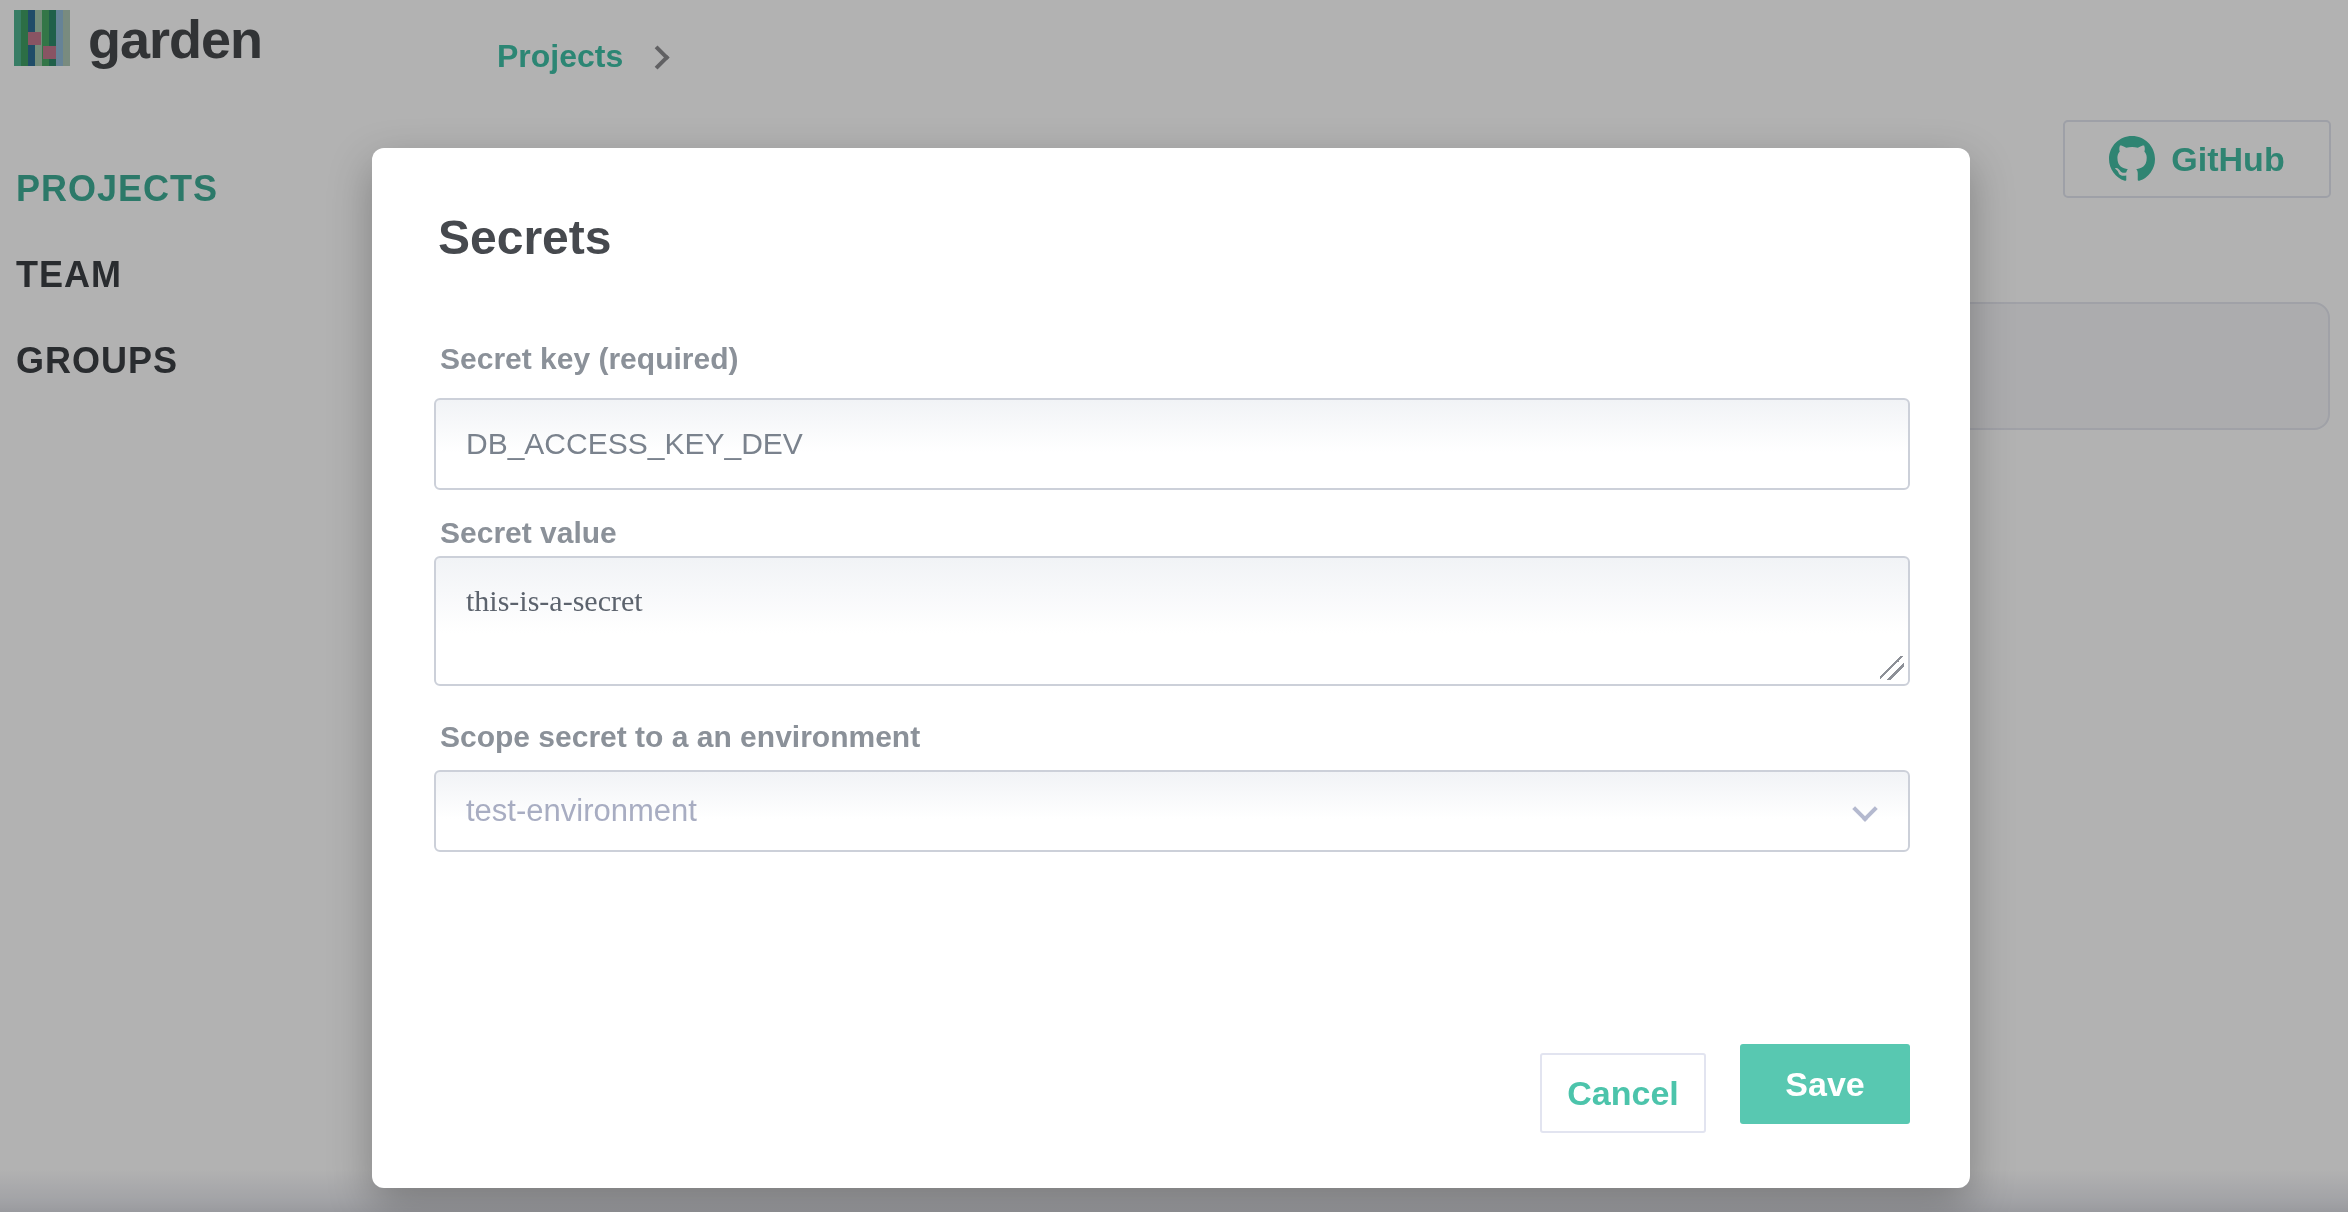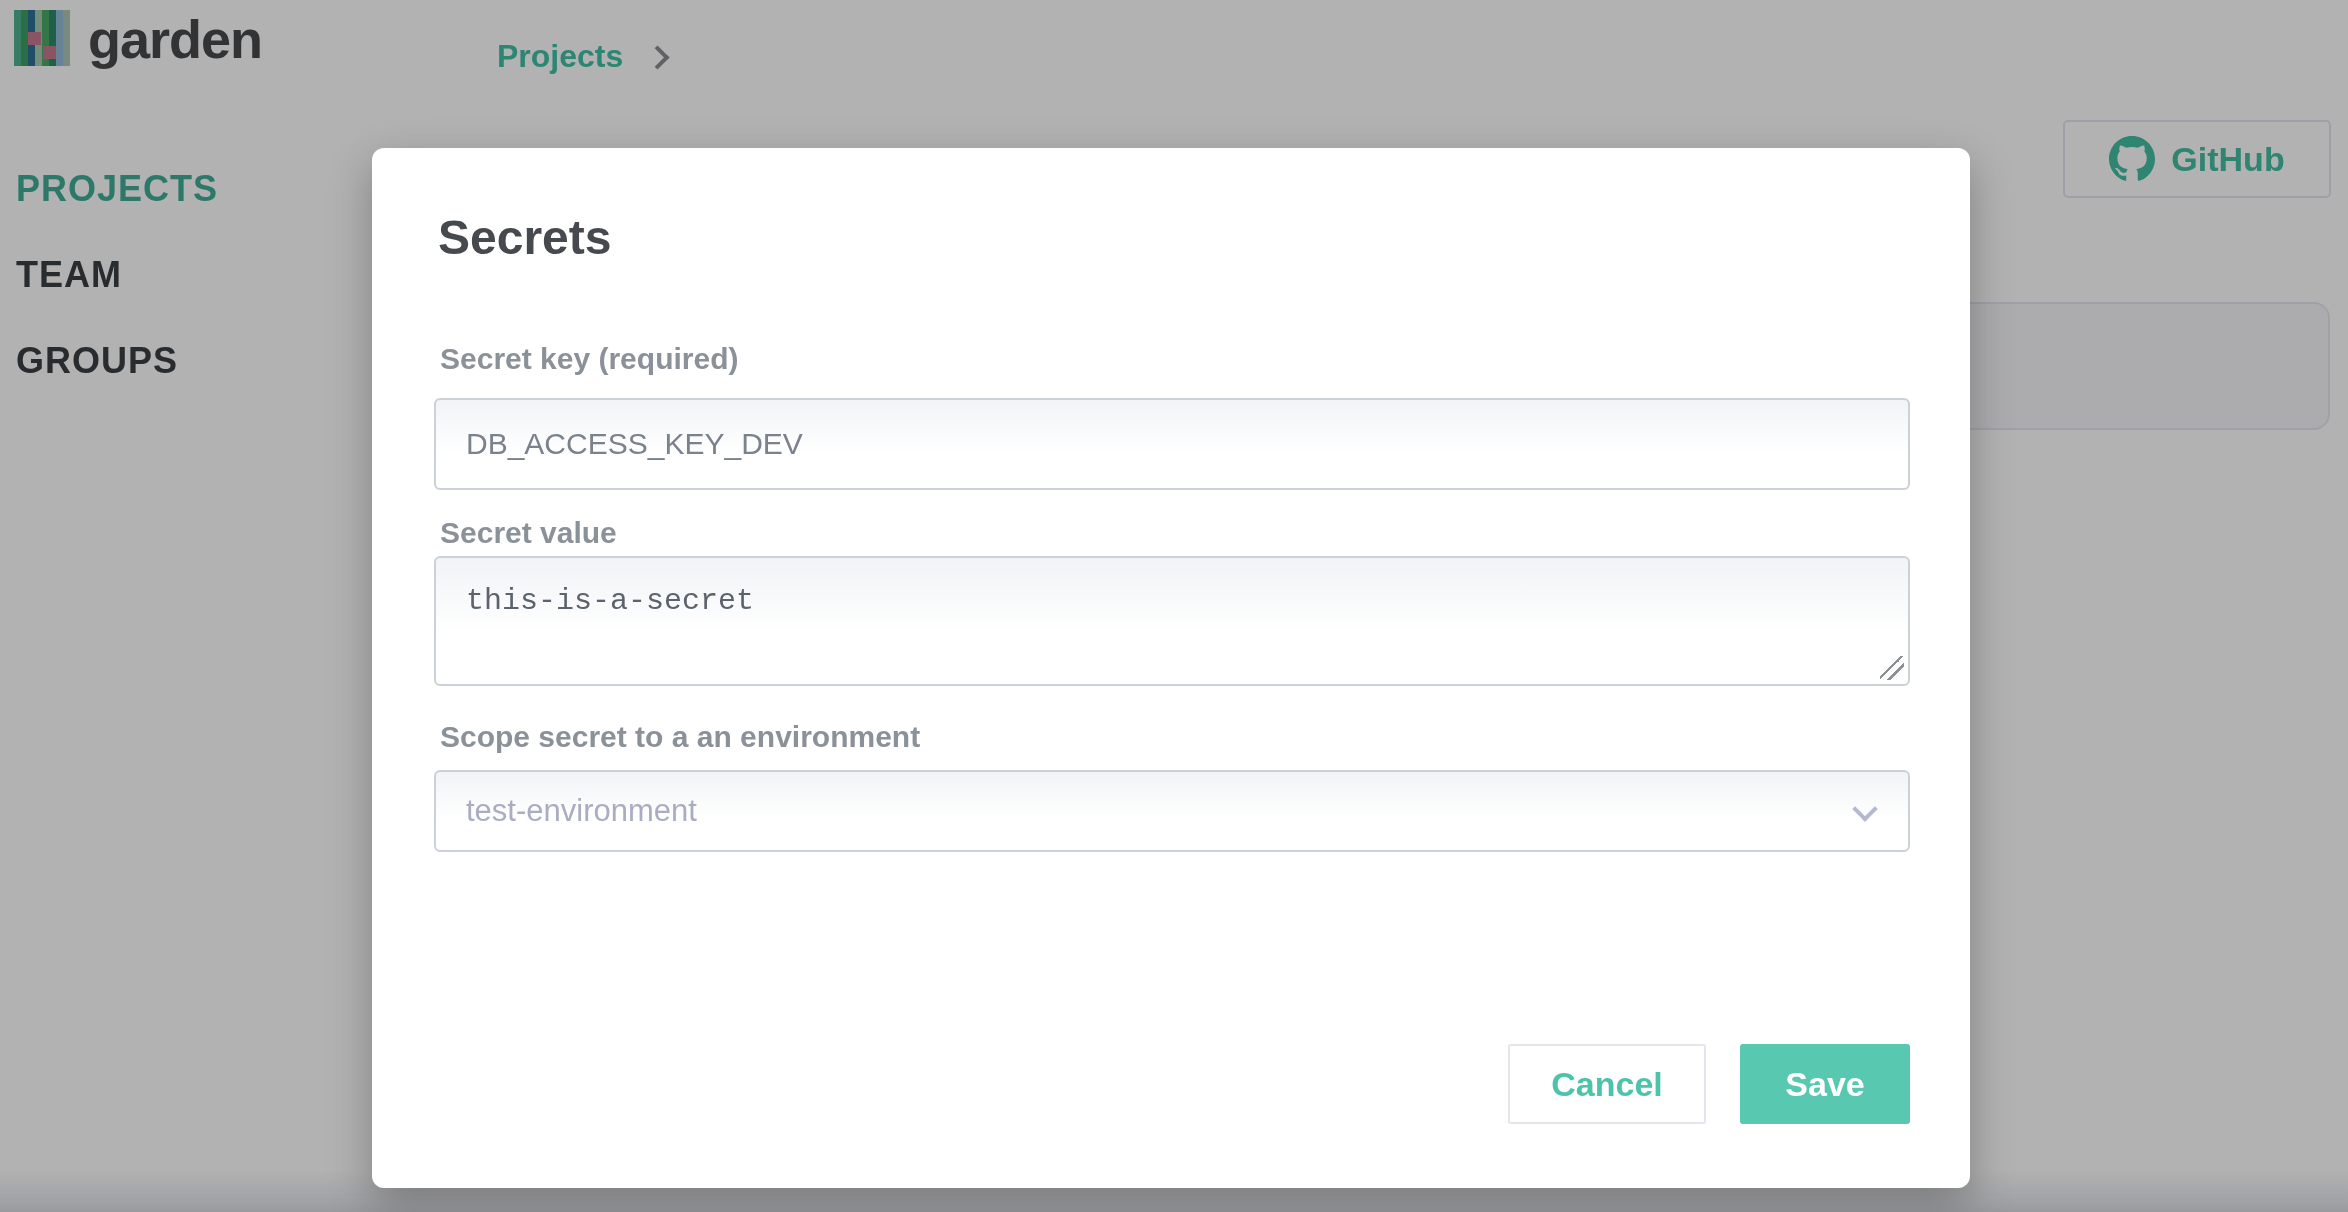--- a/index.html
+++ b/index.html
@@ -91,21 +91,21 @@
     font-family:"Liberation Sans", sans-serif;
   }
   .text-input {
     top:250px; height:92px; padding:0 30px;
     font-size:30px; color:#7a828d; outline:none;
   }
   .textarea-wrap { top:408px; height:130px; }
   .textarea-wrap textarea {
     width:100%; height:100%; border:none; background:transparent; resize:none;
     padding:26px 30px; font-size:30px; color:#5c636d; outline:none;
-    font-family:Liberation Mono, monospace;
+    font-family:Liberation Serif, serif;
   }
   .resize-grip {
     position:absolute; right:4px; bottom:4px; width:24px; height:24px;
     background:
       linear-gradient(135deg, transparent 0 42%, #8d9097 42% 50%, transparent 50% 64%, #8d9097 64% 72%, transparent 72%);
   }
 
   .select-box {
     display:flex; align-items:center; height:82px; padding:0 30px; cursor:pointer;
   }
@@ -120,21 +120,21 @@
 
   .btn-row {
     position:absolute; right:60px; top:896px;
     display:flex; gap:34px;
   }
   .btn {
     height:80px; display:flex; align-items:center; justify-content:center;
     font-size:34px; font-weight:bold; border-radius:3px; cursor:pointer;
   }
   .btn-cancel {
-    width:198px; background:#ffffff; border:2px solid #e2e4f0; color:#4cc4ab;
+    width:166px; background:#ffffff; border:2px solid #e2e4f0; color:#4cc4ab;margin-top:9px;
   }
   .btn-save {
     width:170px; background:#58c8b1; border:none; color:#ffffff;
   }
 </style>
 </head>
 <body>
 
 <div class="page">
 

